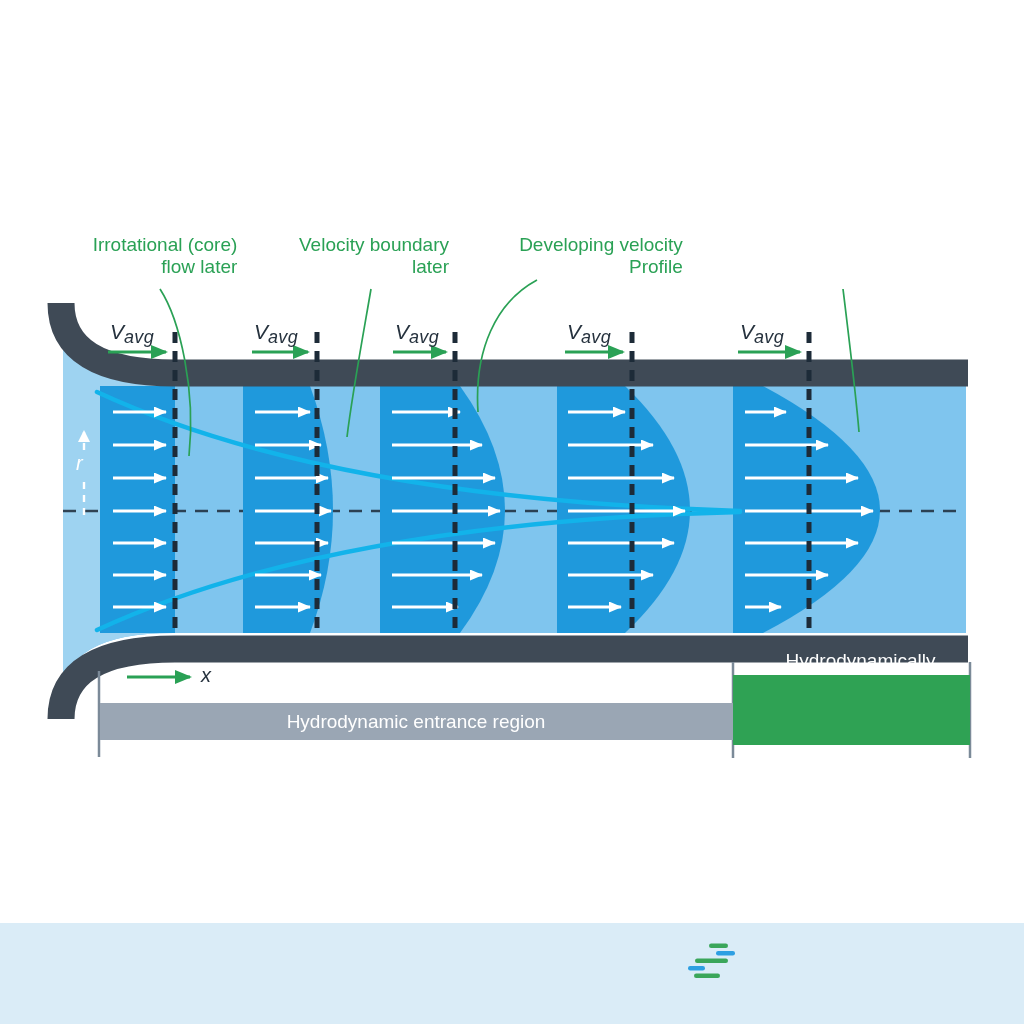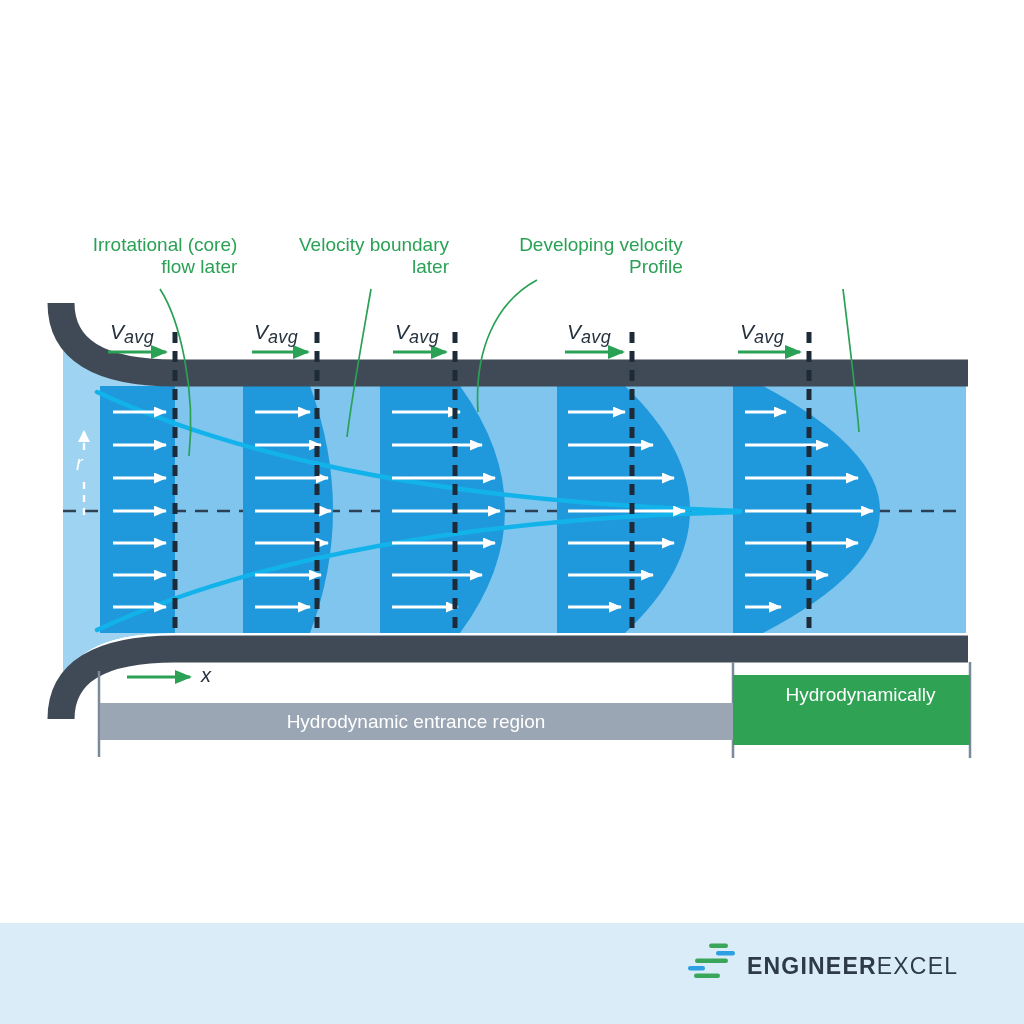--- a/index.html
+++ b/index.html
@@ -17,21 +17,21 @@
   .txt{position:absolute;z-index:2}
   .callout{position:absolute;z-index:2;transform:translateX(-50%);text-align:right;
            color:var(--green);font-size:19px;line-height:22px;white-space:nowrap}
   .cl{display:block}
   .vavg{position:absolute;z-index:2;color:var(--navy);font-size:21px;font-style:italic;white-space:nowrap}
   .vavg .sub{font-size:18px;font-style:italic;vertical-align:-4px;letter-spacing:.3px}
   .axis-r{color:#fff;font-size:20px;font-style:italic}
   .axis-x{color:var(--navy);font-size:20px;font-style:italic}
   .barlabel{color:#fff;font-size:19px;text-align:center}
   .entrance{left:99px;width:634px;top:711px}
-  .developed{left:733px;width:255px;top:683px;line-height:23px}
+  .developed{left:733px;width:255px;top:649px;line-height:23px}
   .brand{position:absolute;z-index:2;left:747px;top:953px;color:var(--logonavy);
          font-size:23px;letter-spacing:1.2px;white-space:nowrap}
   .brand .b1{font-weight:700}
   .brand .b2{font-weight:400}
   
   .fluid{fill:var(--fluid)} .fluidlight{fill:var(--fluidlight)}
   .profile{fill:var(--profile)}
   .wall{stroke:var(--wall);stroke-width:27;fill:none}
   .station{stroke:var(--dash);stroke-width:5;stroke-dasharray:11 8}
   .cline{stroke:var(--dash);stroke-width:2.6;stroke-dasharray:13 9;opacity:.85}
@@ -186,17 +186,14 @@
   <div class="vavg" style="left:740px;top:320px"><span>V</span><span class="sub">avg</span></div>
 
   <div class="txt axis-r" style="left:76px;top:452px">r</div>
   <div class="txt axis-x" style="left:201px;top:664px">x</div>
 
   <div class="txt barlabel entrance">Hydrodynamic entrance region</div>
   <div class="txt barlabel developed">
     <span class="cl">Hydrodynamically</span>
   </div>
 
-  <div class="brand">
-    <span class="b1">ENGINEER</span><span class="b2">EXCEL</span>
-  </div>
 
 </div>
 
 </body></html>

